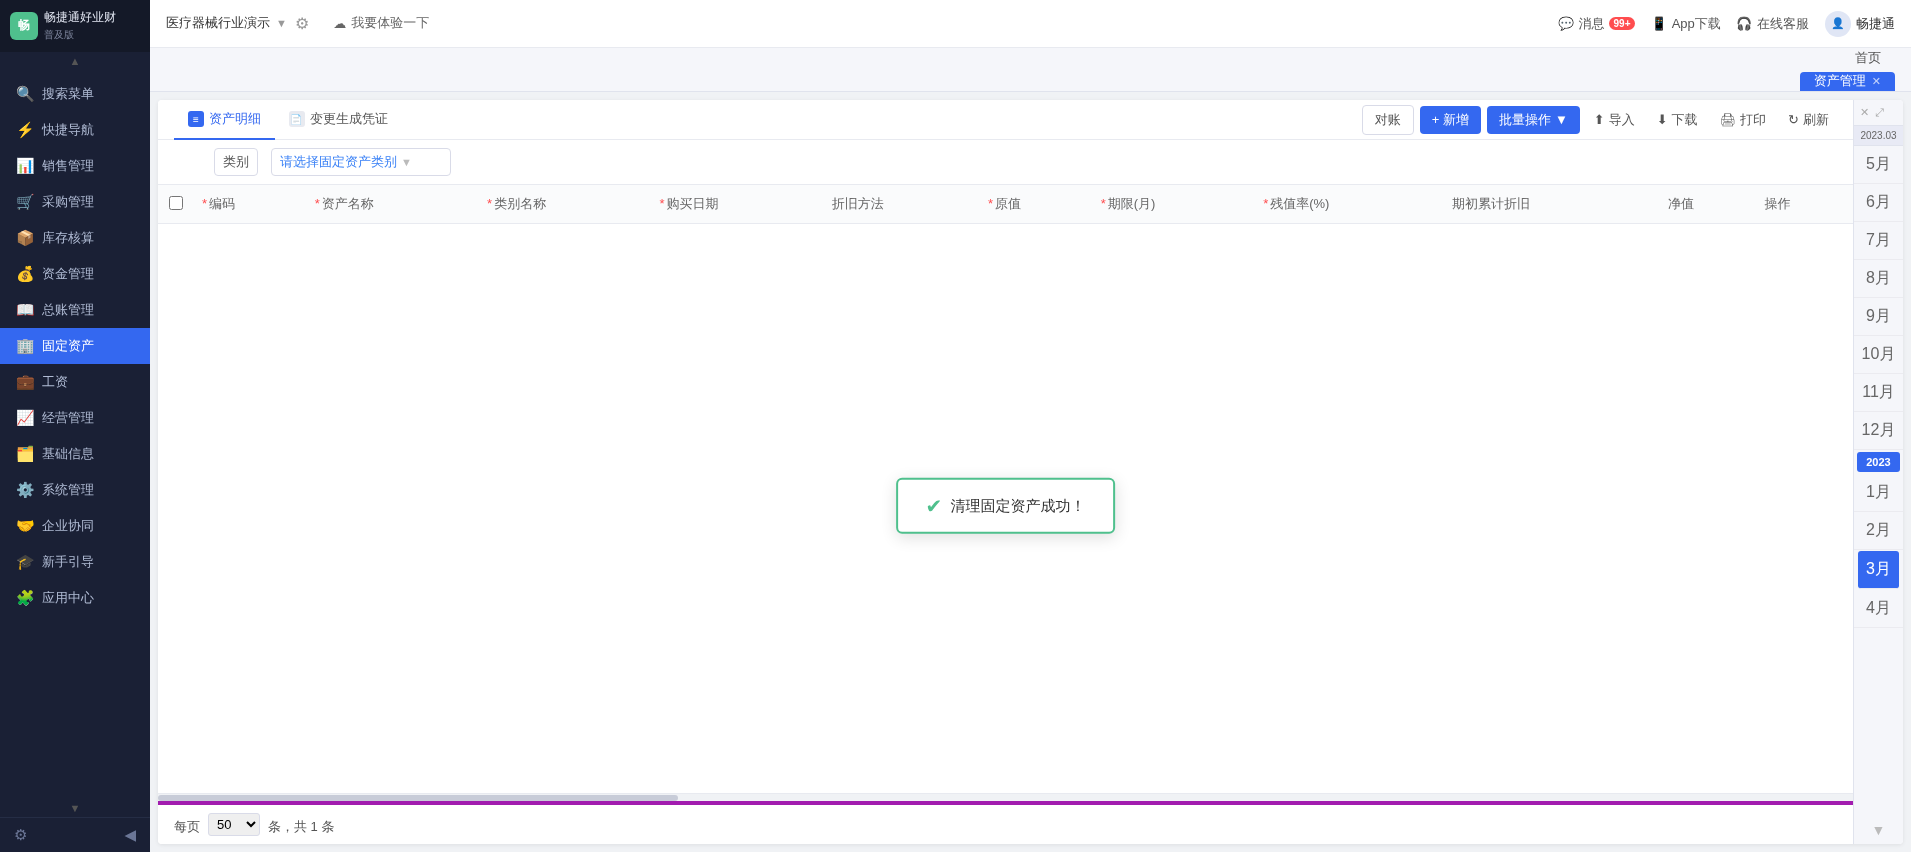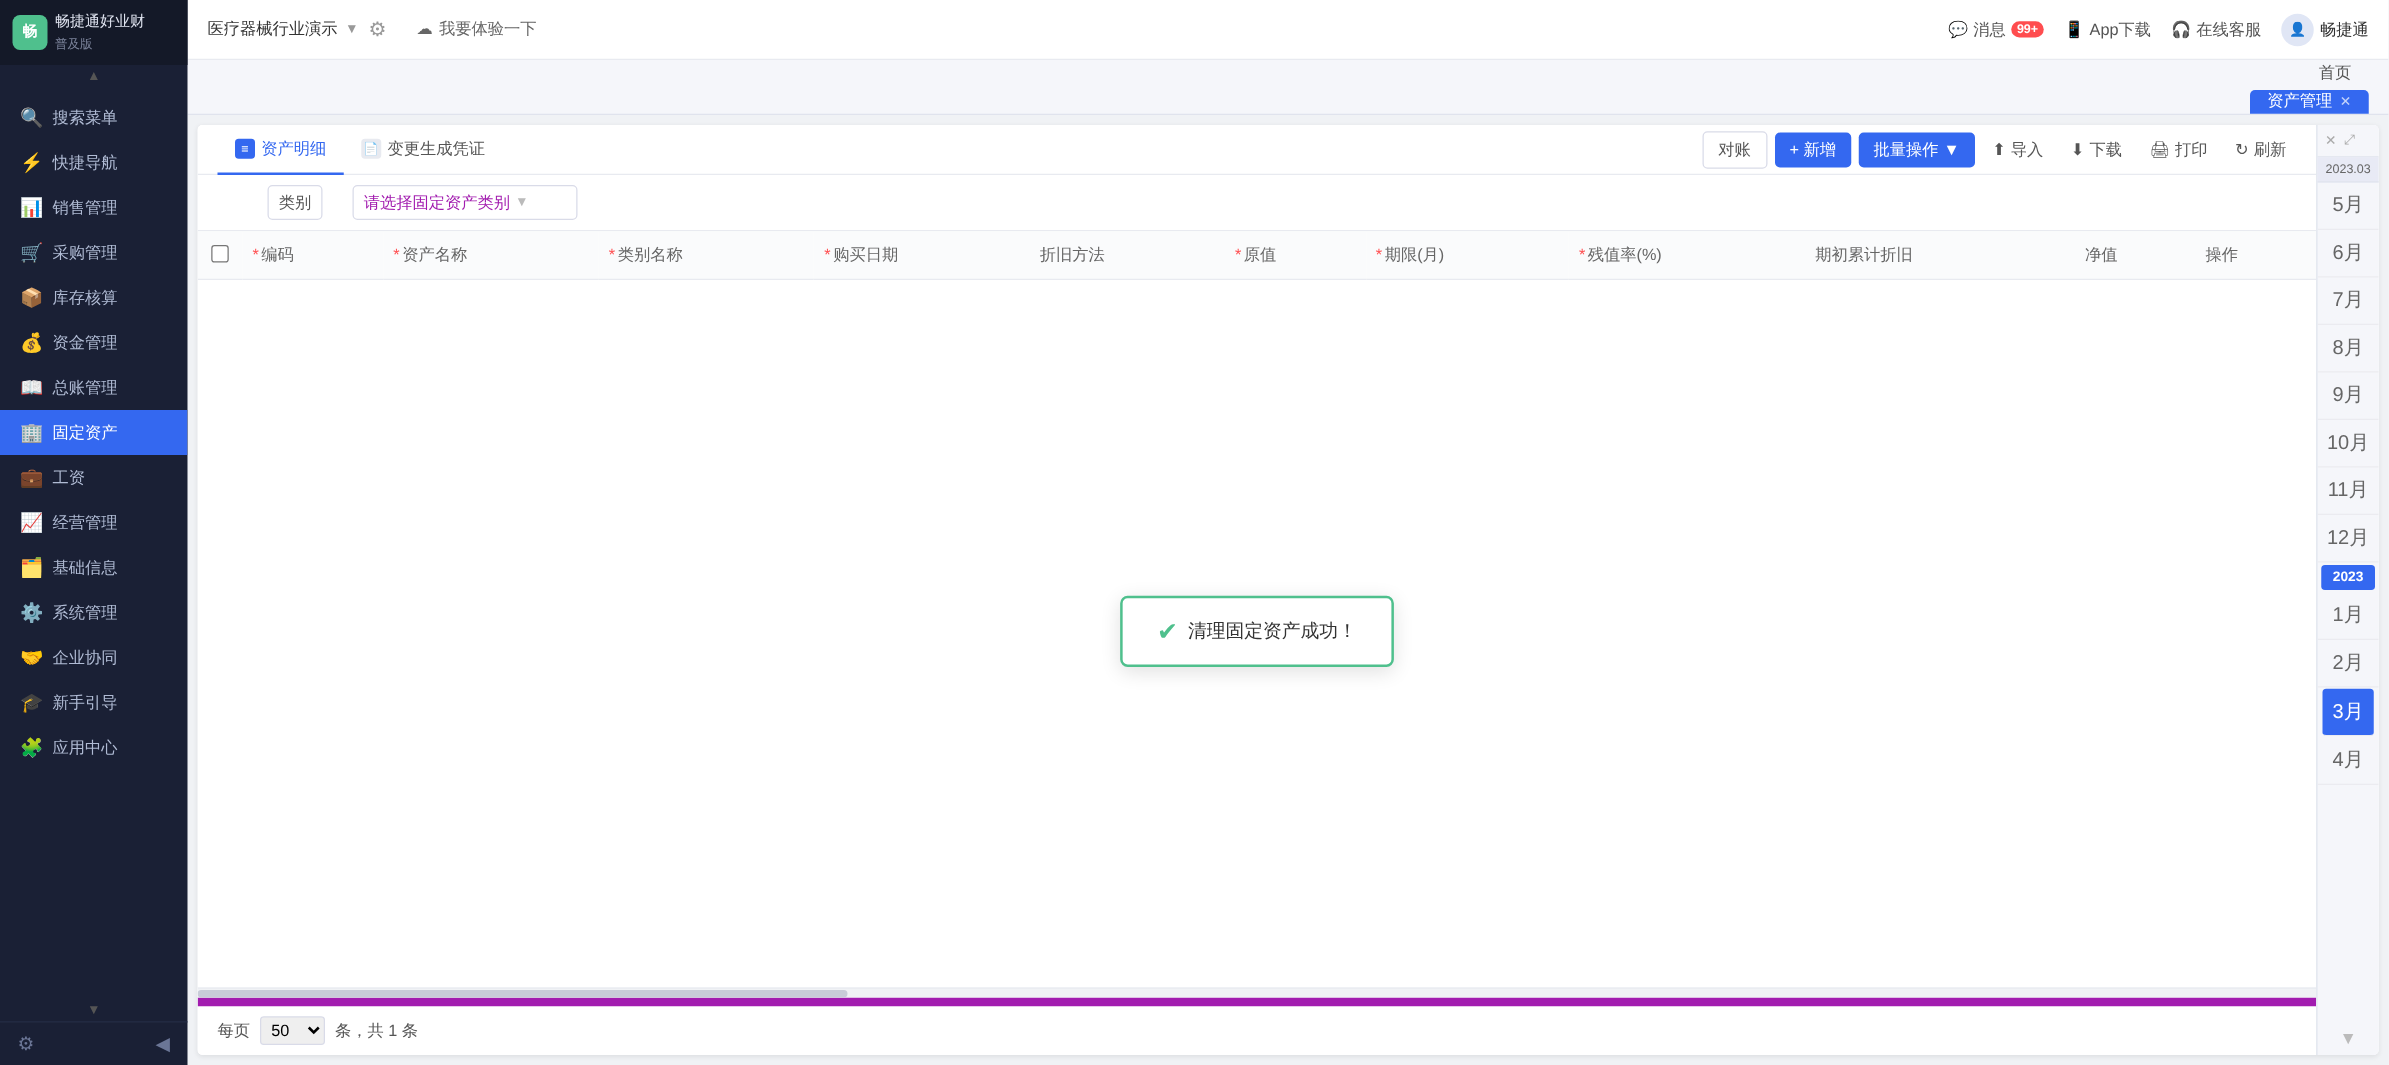--- a/index.html
+++ b/index.html
@@ -153,28 +153,28 @@
     .subtab:not(.active) .subtab-icon { background: #e8eaf0; color: #888; }
 
     
     .toolbar {
       display: flex; align-items: center; justify-content: space-between;
       padding: 8px 16px;
       border-bottom: 1px solid #e8eaf0;
       flex-shrink: 0;
       background: #fff;
     }
-    .toolbar-left { display: flex; align-items: center; gap: 24px; padding-left: 40px; }
+    .toolbar-left { display: flex; align-items: center; gap: 13px; padding-left: 40px; }
 
     .filter-select {
       display: flex; align-items: center; gap: 4px;
       border: 1px solid #d9dbe8; border-radius: 4px;
       padding: 4px 8px; cursor: pointer; color: #555; background: #fff; font-size: 13px;
     }
-    .filter-select-placeholder { color: #a21caf; font-size: 13px; }
+    .filter-select-placeholder { color: #3b82f6; font-size: 13px; }
     .filter-arrow { color: #bbb; font-size: 11px; }
 
     .btn {
       display: flex; align-items: center; gap: 4px;
       padding: 5px 12px; border-radius: 4px; cursor: pointer;
       font-size: 13px; border: none; white-space: nowrap;
     }
     .btn-primary { background: #3468f0; color: #fff; }
     .btn-outline { background: #fff; color: #555; border: 1px solid #d9dbe8; }
     .btn-batch { background: #3468f0; color: #fff; }
@@ -222,23 +222,23 @@
 
     
     .row-actions { display: flex; gap: 6px; align-items: center; }
     .row-action-btn { cursor: pointer; color: #aaa; font-size: 15px; }
 
     
     .subtotal-row td { background: #fafbfc !important; color: #888; font-size: 12px; }
 
     
     .pagination {
-      display: flex; align-items: center; gap: 8px;
+      display: flex; align-items: flex-end; gap: 8px;
       padding: 8px 16px;
-      border-top: 7px solid #a21caf;
+      border-top: 4px solid #a21caf;
       flex-shrink: 0;
       background: #fff;
       font-size: 13px; color: #555;
     }
     .pagination select {
       border: 1px solid #d9dbe8; border-radius: 3px;
       padding: 2px 4px; font-size: 13px;
     }
 
     

